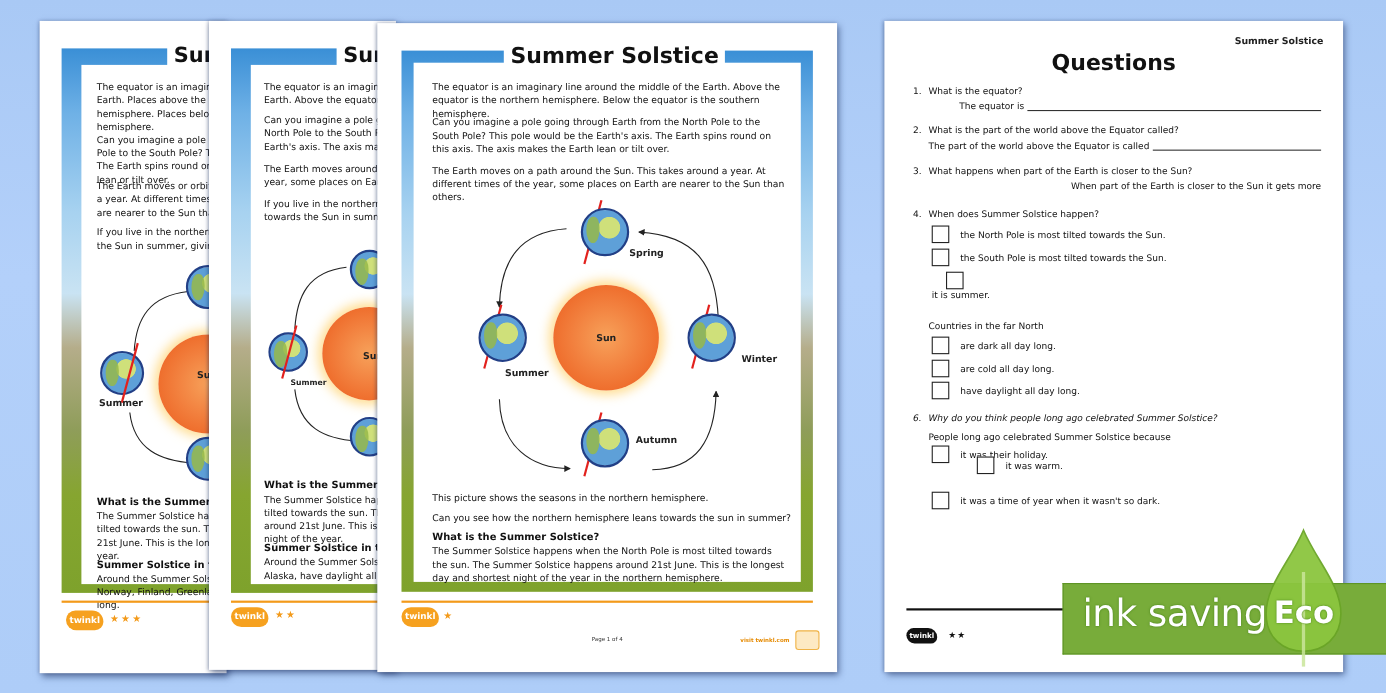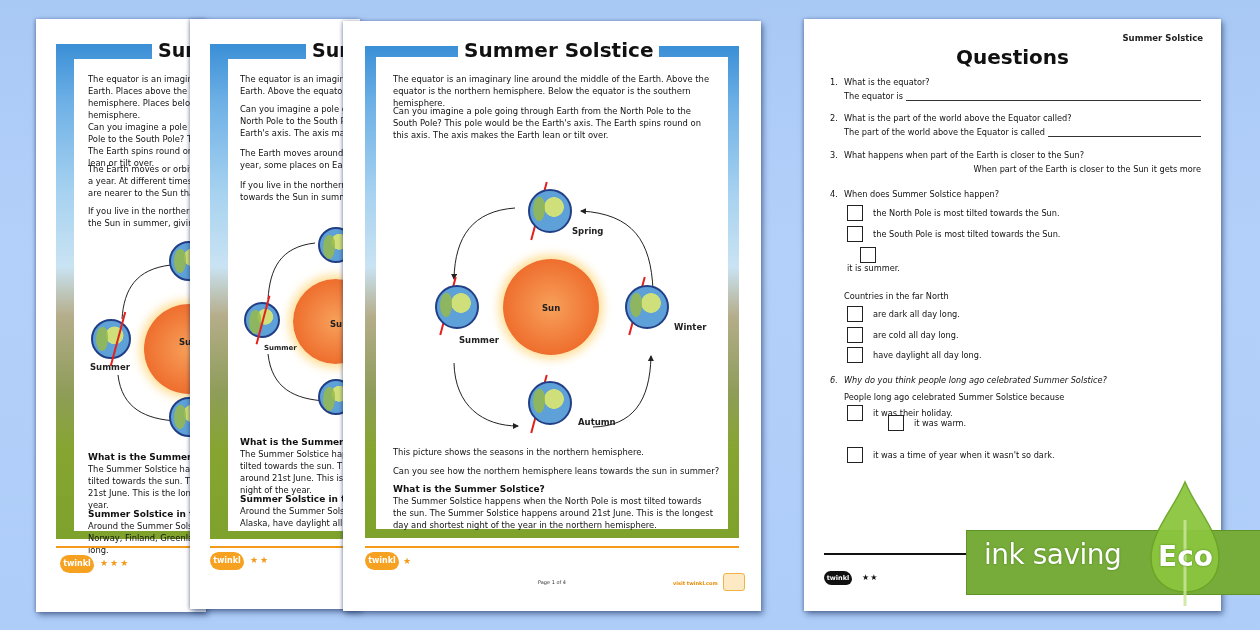--- a/index.html
+++ b/index.html
@@ -200,21 +200,21 @@
     position: absolute;
     left: 966px; top: 530px;
     width: 294px; height: 65px;
     background: #78ac3a;
     border: 1px solid #5e9425;
     border-right: none;
   }
   .eco-text {
     position: absolute;
     left: 984px; top: 538px;
-    font-size: 28px;
+    font-size: 34px;
     color: #ffffff;
     font-family: "DejaVu Sans", sans-serif;
     letter-spacing: -0.5px;
     text-shadow: 0 0 2px #3f7a12;
   }
   .eco-leaf {
     position: absolute;
     left: 1145px; top: 480px;
     width: 80px; height: 130px;
   }
@@ -292,20 +292,21 @@
   <div class="stars" style="left:60px; top:536px;">★★</div>
 </div>
 
 <div class="page" style="left:343px; top:21px; width:418px; height:590px;">
   <div class="frame" style="left:22px; right:22px; top:25px; height:492px;"></div>
   <div class="frame-inner" style="left:33px; top:36px; width:352px; height:472px;"></div>
   <div class="title-cut" style="left:115px; top:17px; font-size:20px;">Summer Solstice</div>
 
   <div class="para" style="left:50px; top:52px; width:320px;">The equator is an imaginary line around the middle of the Earth. Above the equator is the northern hemisphere. Below the equator is the southern hemisphere.</div>
   <div class="para" style="left:50px; top:84px; width:320px;">Can you imagine a pole going through Earth from the North Pole to the South Pole? This pole would be the Earth's axis. The Earth spins round on this axis. The axis makes the Earth lean or tilt over.</div>
+  <div class="para" style="left:50px; top:128px; width:320px;">The Earth moves on a path around the Sun. This takes around a year. At different times of the year, some places on Earth are nearer to the Sun than others.</div>
 
   <svg class="orbit" style="left:0; top:0;" width="418" height="590">
     <defs>
       <marker id="arr" markerWidth="6" markerHeight="6" refX="5" refY="3" orient="auto">
         <path d="M0,0 L6,3 L0,6 z" fill="#222"></path>
       </marker>
     </defs>
     <path d="M 172 187 C 130 190, 112 215, 111 258" fill="none" stroke="#222" stroke-width="1" marker-end="url(#arr)"></path>
     <path d="M 111 342 C 112 385, 140 405, 175 405" fill="none" stroke="#222" stroke-width="1" marker-end="url(#arr)"></path>
     <path d="M 250 406 C 290 405, 307 380, 308 335" fill="none" stroke="#222" stroke-width="1" marker-end="url(#arr)"></path>
@@ -322,41 +323,41 @@
 
   <div class="sun" style="left:160px; top:238px; width:96px; height:96px;"></div>
   <div class="sun-label" style="left:199px; top:282px;">Sun</div>
 
   <div class="axis" style="left:293px; top:255px; height:60px;"></div>
   <div class="globe" style="left:282px; top:264px; width:44px; height:44px;"></div>
   <div class="season-label" style="left:331px; top:301px;">Winter</div>
 
   <div class="axis" style="left:195px; top:353px; height:60px;"></div>
   <div class="globe" style="left:185px; top:360px; width:44px; height:44px;"></div>
-  <div class="season-label" style="left:235px; top:396px;">Autumn</div>
+  <div class="season-label" style="left:235px; top:375px;">Autumn</div>
 
   <div class="para" style="left:50px; top:444px; width:330px;">Can you see how the northern hemisphere leans towards the sun in summer?</div>
   <div class="para" style="left:50px; top:425px; width:330px;">This picture shows the seasons in the northern hemisphere.</div>
   <div class="para bold" style="left:50px; top:462px; width:330px; font-size:9px;">What is the Summer Solstice?</div>
   <div class="para" style="left:50px; top:474px; width:320px;">The Summer Solstice happens when the North Pole is most tilted towards the sun. The Summer Solstice happens around 21st June. This is the longest day and shortest night of the year in the northern hemisphere.</div>
 
   <div class="footer-line" style="left:22px; right:22px; top:525px;"></div>
   <div class="twinkl-logo" style="left:22px; top:531px;">twinkl</div>
   <div class="stars" style="left:60px; top:535px;">★</div>
   <div class="page-num" style="left:195px; top:558px;">Page 1 of 4</div>
   <div class="visit" style="left:330px; top:559px;">visit twinkl.com</div>
   <div class="badge-mini" style="left:380px; top:552px;"></div>
 </div>
 
 <div class="page" style="left:804px; top:19px; width:417px; height:592px;">
   <div class="q-header-right">Summer Solstice</div>
   <div class="q-title">Questions</div>
 
   <div class="q" style="top:57px;"><span class="q-num">1.</span><span>What is the equator?</span></div>
-  <div class="answer" style="top:72px;">
+  <div class="answer" style="top:72px;margin-left:28px;">
       <span>The equator is</span>
       <span class="line"></span>
     </div>
 
   <div class="q" style="top:93px;"><span class="q-num">2.</span><span>What is the part of the world above the Equator called?</span></div>
   <div class="answer" style="top:108px;">
       <span>The part of the world above the Equator is called</span>
       <span class="line"></span>
     </div>
 

